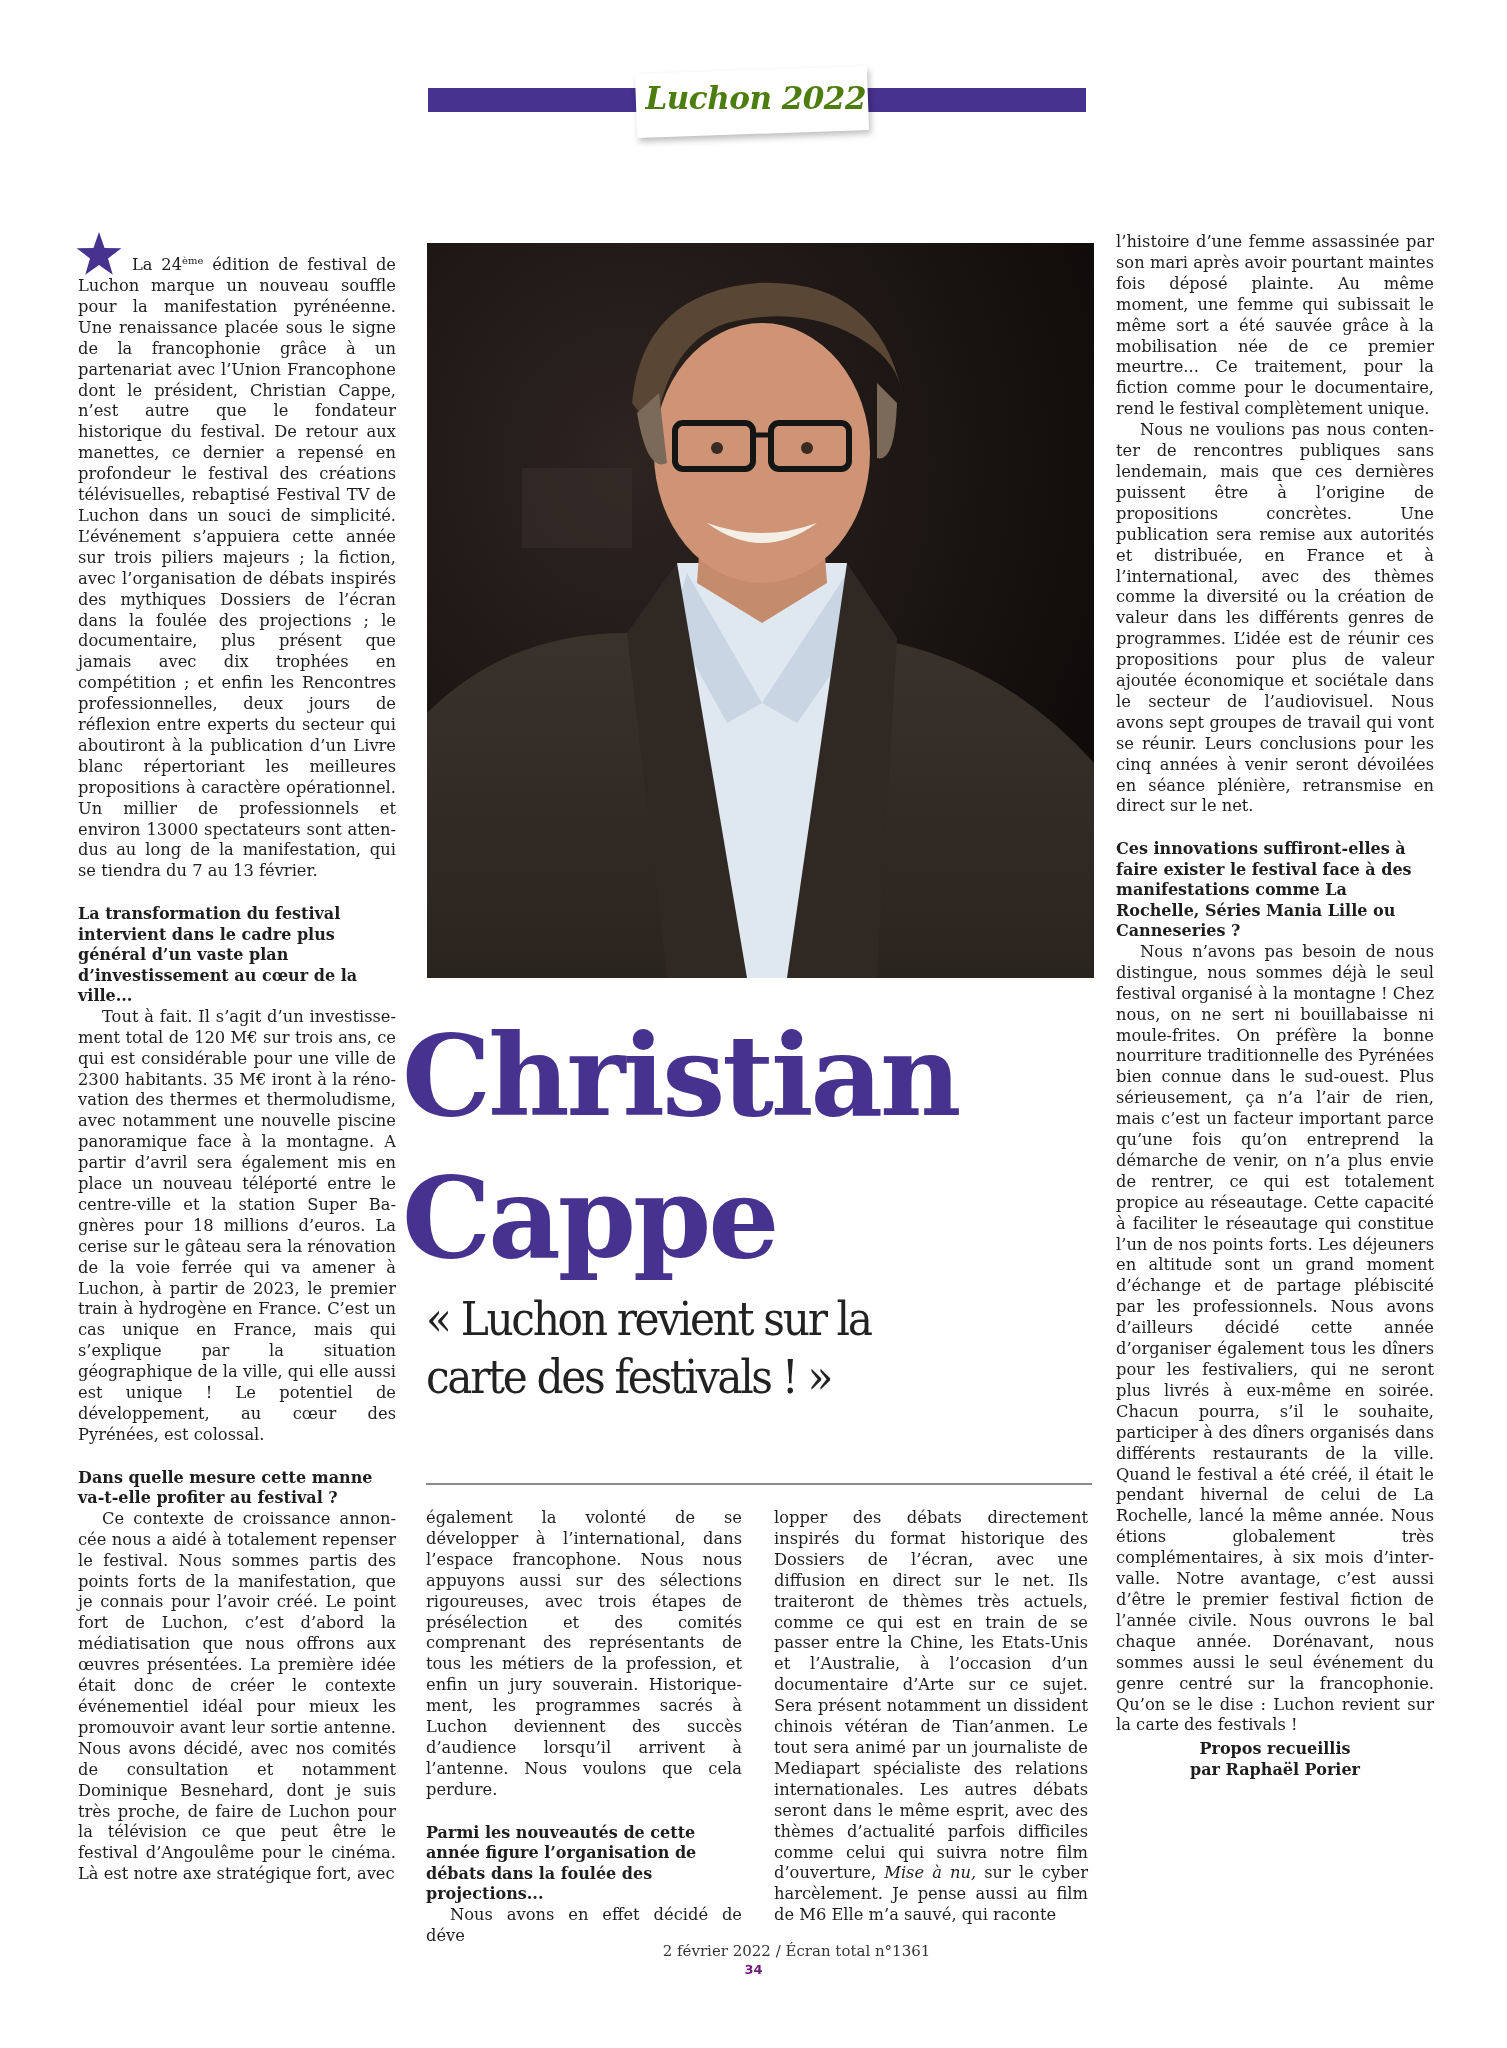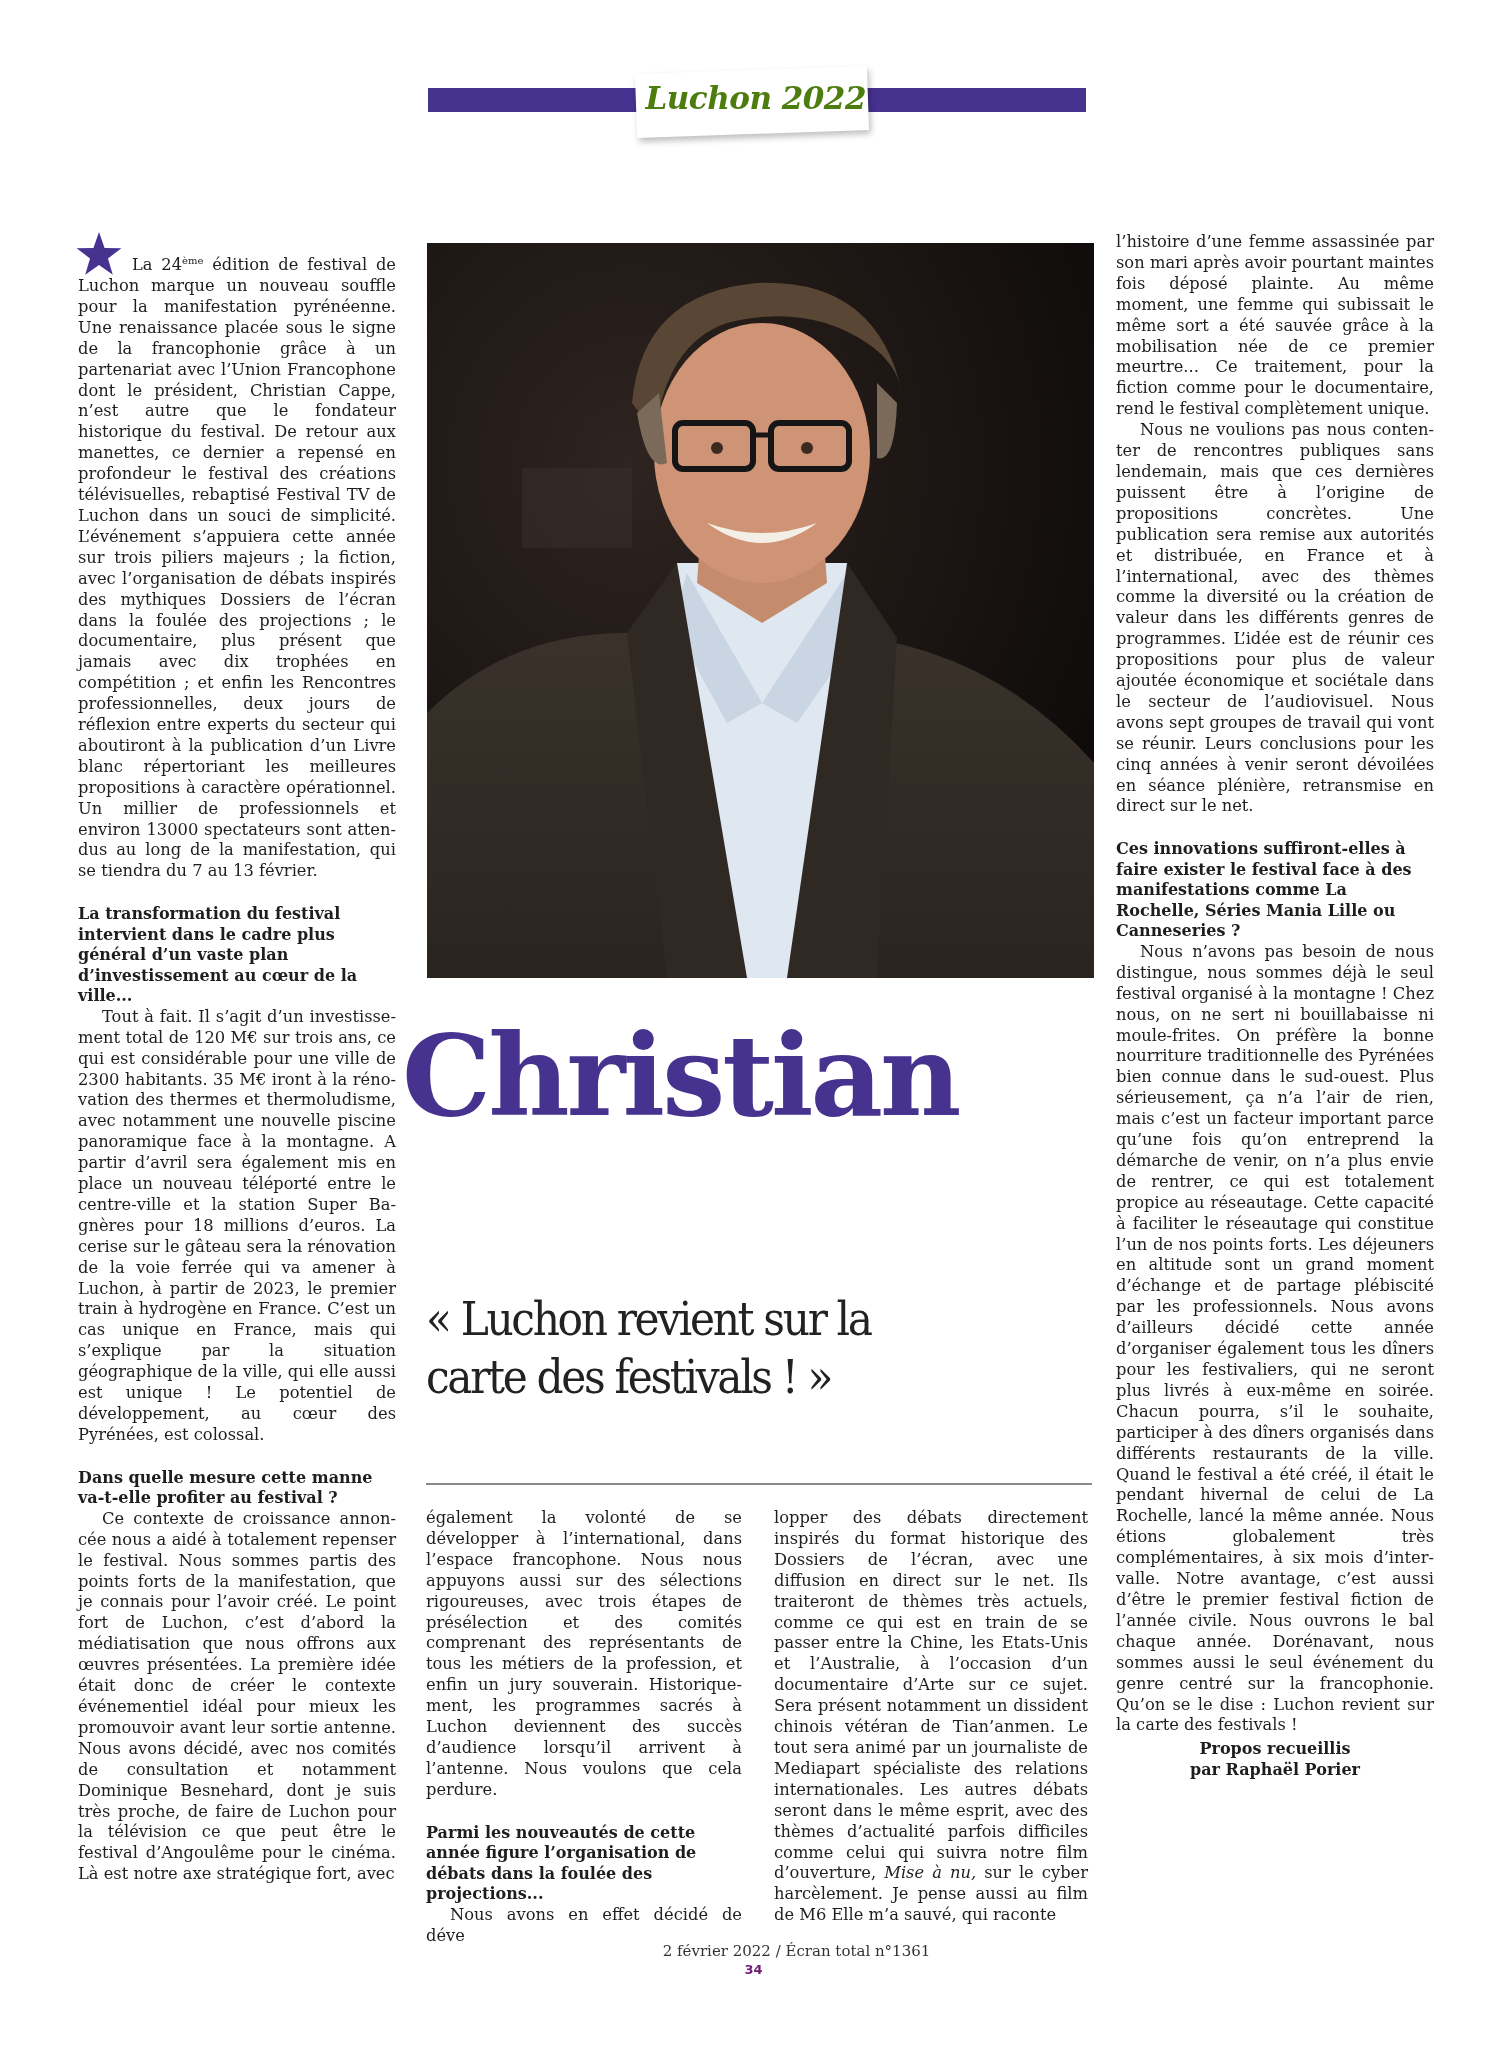--- a/index.html
+++ b/index.html
@@ -108,20 +108,21 @@
     <line x1="326" y1="192" x2="344" y2="192" stroke="#151515" stroke-width="5"></line>
     <circle cx="290" cy="205" r="6" fill="#3a2a22"></circle>
     <circle cx="380" cy="205" r="6" fill="#3a2a22"></circle>
 
     <path d="M280 280 Q335 320 390 280 Q335 300 280 280 Z" fill="#f4efe6"></path>
   </svg>
 </div>
 
 <div class="name-title">
   <div>Christian</div>
+  <div>Cappe</div>
 </div>
 <div class="quote-title">
   <div>« Luchon revient sur la</div>
   <div>carte des festivals ! »</div>
 </div>
 <div class="rule"></div>
 
 <div class="col col2">
   <p class="noindent">également la volonté de se développer à l’international, dans l’espace franco­phone. Nous nous appuyons aussi sur des sélections rigoureuses, avec trois étapes de présélection et des comi­tés comprenant des représentants de tous les métiers de la profession, et enfin un jury souverain. Historique­ment, les programmes sacrés à Luchon deviennent des succès d’audience lorsqu’il arrivent à l’antenne. Nous voulons que cela perdure.</p>
   <p class="q">Parmi les nouveautés de cette année figure l’organisation de débats dans la foulée des projections...</p>

